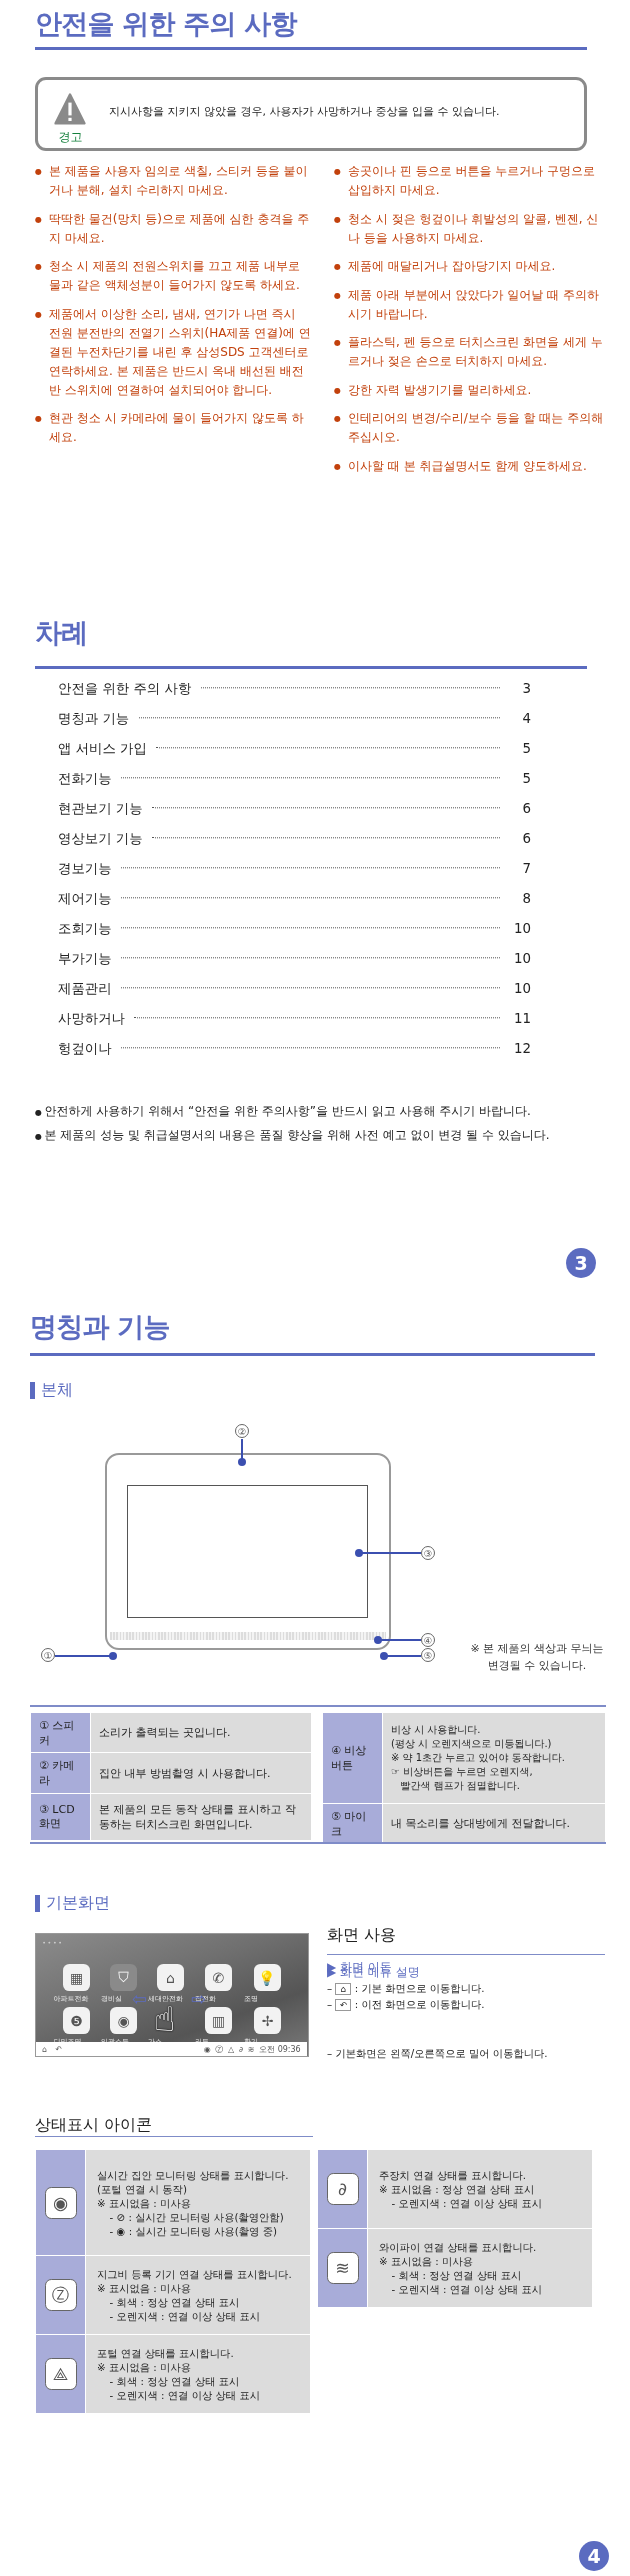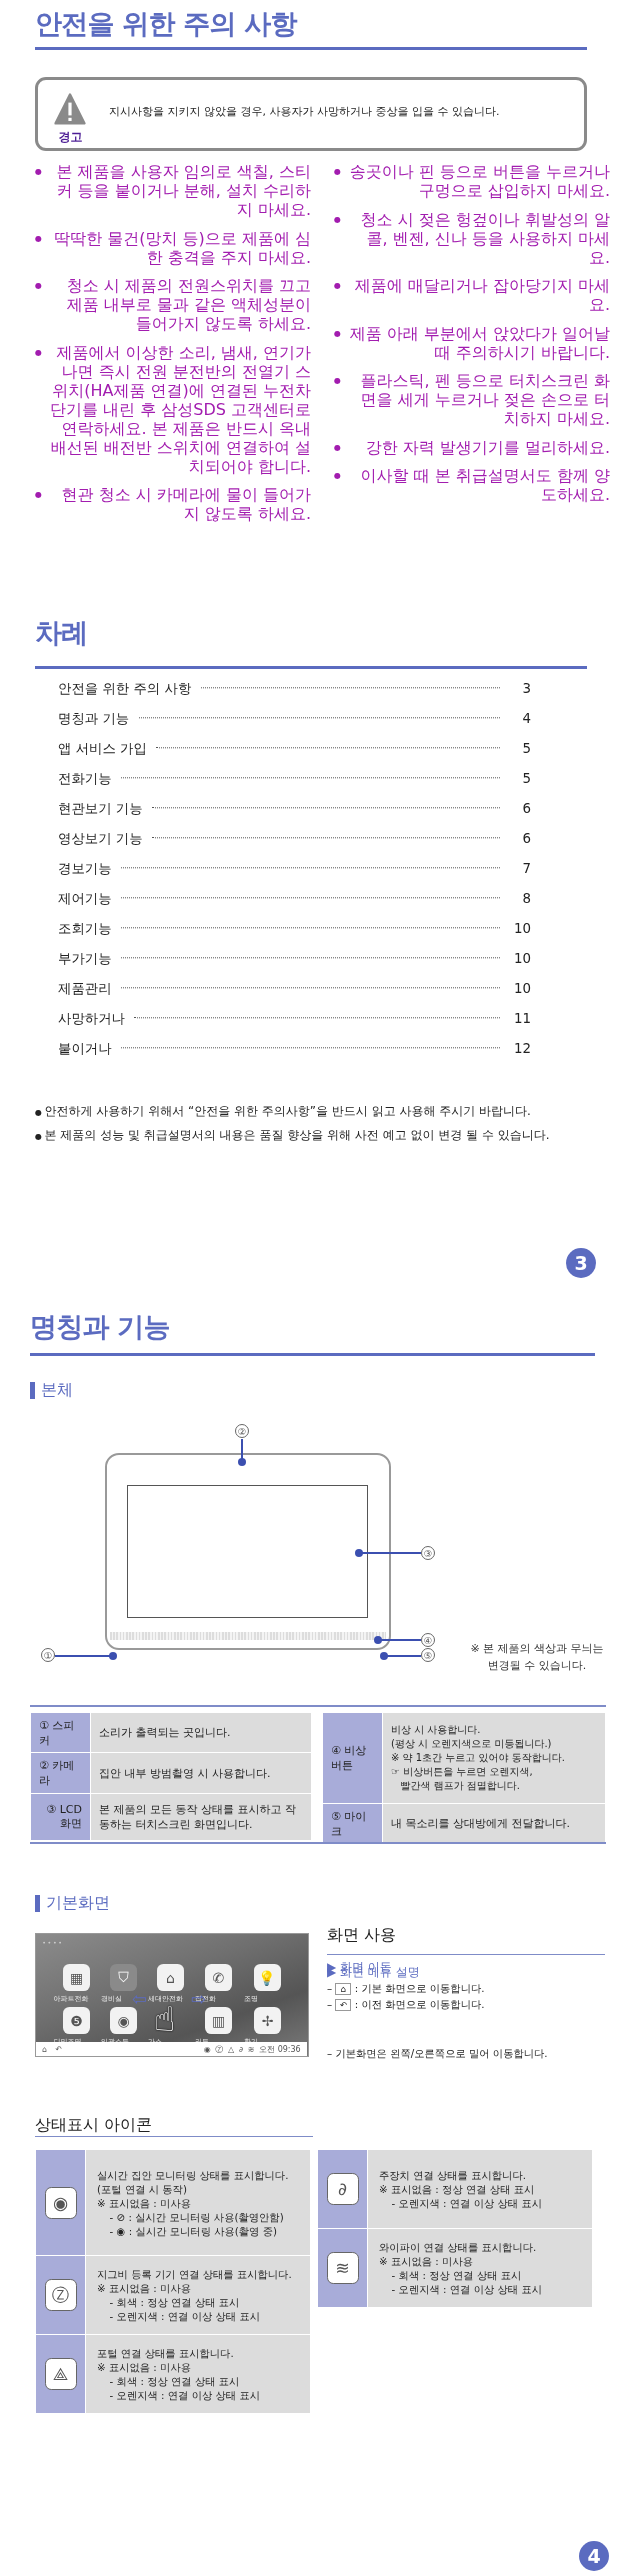--- a/index.html
+++ b/index.html
@@ -2,21 +2,21 @@
 <html style="font-size:12.6px"><head>
 <meta charset="utf-8">
 <style>
   * { box-sizing: border-box; margin: 0; padding: 0; }
   body { width: 631px; height: 2576px; background: #fff; font-family: "DejaVu Sans", sans-serif; color: #222; position: relative; overflow: hidden; }
   .abs { position: absolute; }
   .h1 { font-size: 27px; font-weight: bold; color: #5b6bc0; letter-spacing: -0.8px; }
   .rule { height: 3.2px; background: #5b6bc0; }
   .thin-rule { height: 1.6px; background: #7f8cc8; }
   .warn-box { border: 3.2px solid #8a8a8a; border-radius: 11px; background:#fff; }
-  .bullet-list { list-style: none; font-size: 16px; line-height: 19px; color: #a21caf; text-align: right; }
+  .bullet-list { list-style: none; font-size: 12px; line-height: 19px; color: #c2410c; }
   .bullet-list li { position: relative; padding-left: 14px; margin-bottom: 9.5px; }
   .bullet-list li::before { content: "●"; position: absolute; left: 0; top: 0; font-size: 8px; }
   .toc-row { display: flex; align-items: baseline; font-size: 13.4px; height: 30px; }
   .toc-row .label { white-space: nowrap; }
   .toc-row .dots { flex: 1; border-bottom: 1.6px dotted #555; margin: 0 9.5px; transform: translateY(-4.7px); }
   .toc-row .page { width: 22px; text-align: right; }
   .note-list { list-style: none; font-size: 12px; line-height: 22px; }
   .note-list li::before { content: "● "; font-size: 8px; }
   .pg-badge { width: 30px; height: 30px; border-radius: 50%; background: #5b6bc0; color: #fff; font-weight: bold; font-size: 19px; display:flex; align-items:center; justify-content:center; }
   .h2 { font-size: 16px; color: #5b6bc0; font-weight: normal; display: flex; align-items: center; }
@@ -47,38 +47,39 @@
 
 <div class="abs h1" style="left:35px;top:6.3px;">안전을 위한 주의 사항</div>
 <div class="abs rule" style="left:35px;top:47px;width:552px;"></div>
 
 <div class="abs warn-box" style="left:35px;top:77px;width:552px;height:74px;">
   <svg class="abs" style="left:16px;top:12.6px;" width="32" height="32" viewBox="0 0 40 40">
     <path d="M20 2 L38 38 L2 38 Z" fill="#8a8a8a" stroke="#8a8a8a" stroke-linejoin="round" stroke-width="3"></path>
     <rect x="18" y="12" width="4" height="16" fill="#fff"></rect>
       <rect x="18" y="31" width="4" height="4" fill="#fff"></rect>
   </svg>
-  <div class="abs" style="left:20.5px;top:49px;font-size:12px;color:#4c1d95;font-weight:bold;">경고</div>
+  <div class="abs" style="left:20.5px;top:49px;font-size:12px;color:#15803d;">경고</div>
   <div class="abs" style="left:71px;top:24px;font-size:11px;">지시사항을 지키지 않았을 경우, 사용자가 사망하거나 중상을 입을 수 있습니다.</div>
 </div>
 
 <ul class="abs bullet-list" style="left:35px;top:162px;width:276px;">
   <li>본 제품을 사용자 임의로 색칠, 스티커 등을 붙이거나 분해, 설치 수리하지 마세요.</li>
   <li>딱딱한 물건(망치 등)으로 제품에 심한 충격을 주지 마세요.</li>
   <li>청소 시 제품의 전원스위치를 끄고 제품 내부로 물과 같은 액체성분이 들어가지 않도록 하세요.</li>
   <li>제품에서 이상한 소리, 냄새, 연기가 나면 즉시 전원 분전반의 전열기 스위치(HA제품 연결)에 연결된 누전차단기를 내린 후 삼성SDS 고객센터로 연락하세요. 본 제품은 반드시 옥내 배선된 배전반 스위치에 연결하여 설치되어야 합니다.</li>
   <li>현관 청소 시 카메라에 물이 들어가지 않도록 하세요.</li>
 </ul>
 <ul class="abs bullet-list" style="left:334px;top:162px;width:276px;">
   <li>송곳이나 핀 등으로 버튼을 누르거나 구멍으로 삽입하지 마세요.</li>
   <li>청소 시 젖은 헝겊이나 휘발성의 알콜, 벤젠, 신나 등을 사용하지 마세요.</li>
   <li>제품에 매달리거나 잡아당기지 마세요.</li>
   <li>제품 아래 부분에서 앉았다가 일어날 때 주의하시기 바랍니다.</li>
   <li>플라스틱, 펜 등으로 터치스크린 화면을 세게 누르거나 젖은 손으로 터치하지 마세요.</li>
   <li>강한 자력 발생기기를 멀리하세요.</li>
+  <li>인테리어의 변경/수리/보수 등을 할 때는 주의해 주십시오.</li>
   <li>이사할 때 본 취급설명서도 함께 양도하세요.</li>
 </ul>
 
 <div class="abs h1" style="left:35px;top:615px;">차례</div>
 <div class="abs rule" style="left:35px;top:666px;width:552px;"></div>
 
 <div class="abs" style="left:58px;top:680px;width:473px;">
   <div class="toc-row">
       <span class="label">안전을 위한 주의 사항</span>
       <span class="dots"></span>
@@ -133,21 +134,21 @@
       <span class="label">제품관리</span>
       <span class="dots"></span>
       <span class="page">10</span>
     </div>
   <div class="toc-row">
       <span class="label">사망하거나</span>
       <span class="dots"></span>
       <span class="page">11</span>
     </div>
   <div class="toc-row">
-      <span class="label">붙이거나</span>
+      <span class="label">헝겊이나</span>
       <span class="dots"></span>
       <span class="page">12</span>
     </div>
 </div>
 
 <ul class="abs note-list" style="left:35px;top:1100px;width:568px;">
   <li>안전하게 사용하기 위해서 “안전을 위한 주의사항”을 반드시 읽고 사용해 주시기 바랍니다.</li>
   <li>본 제품의 성능 및 취급설명서의 내용은 품질 향상을 위해 사전 예고 없이 변경 될 수 있습니다.</li>
 </ul>
 
@@ -193,21 +194,21 @@
   <tbody>
       <tr>
         <td class="k" style="height:38px;">① 스피커</td>
         <td class="v">소리가 출력되는 곳입니다.</td>
       </tr>
   <tr>
         <td class="k" style="height:39px;margin-top:12px;">② 카메라</td>
         <td class="v">집안 내부 방범촬영 시 사용합니다.</td>
       </tr>
   <tr>
-        <td class="k" style="height:47px;text-align:right;">③ LCD화면</td>
+        <td class="k" style="height:47px;">③ LCD화면</td>
         <td class="v">본 제품의 모든 동작 상태를 표시하고 작동하는 터치스크린 화면입니다.</td>
       </tr>
 </tbody>
   </table>
 <table class="abs spec" style="left:322px;top:1712px;width:284px;">
   <tbody>
       <tr>
     <td class="k" style="height:91px;">④ 비상 버튼</td>
     <td class="v" style="font-size:10px;line-height:14px;">
       <div>비상 시 사용합니다.</div>

